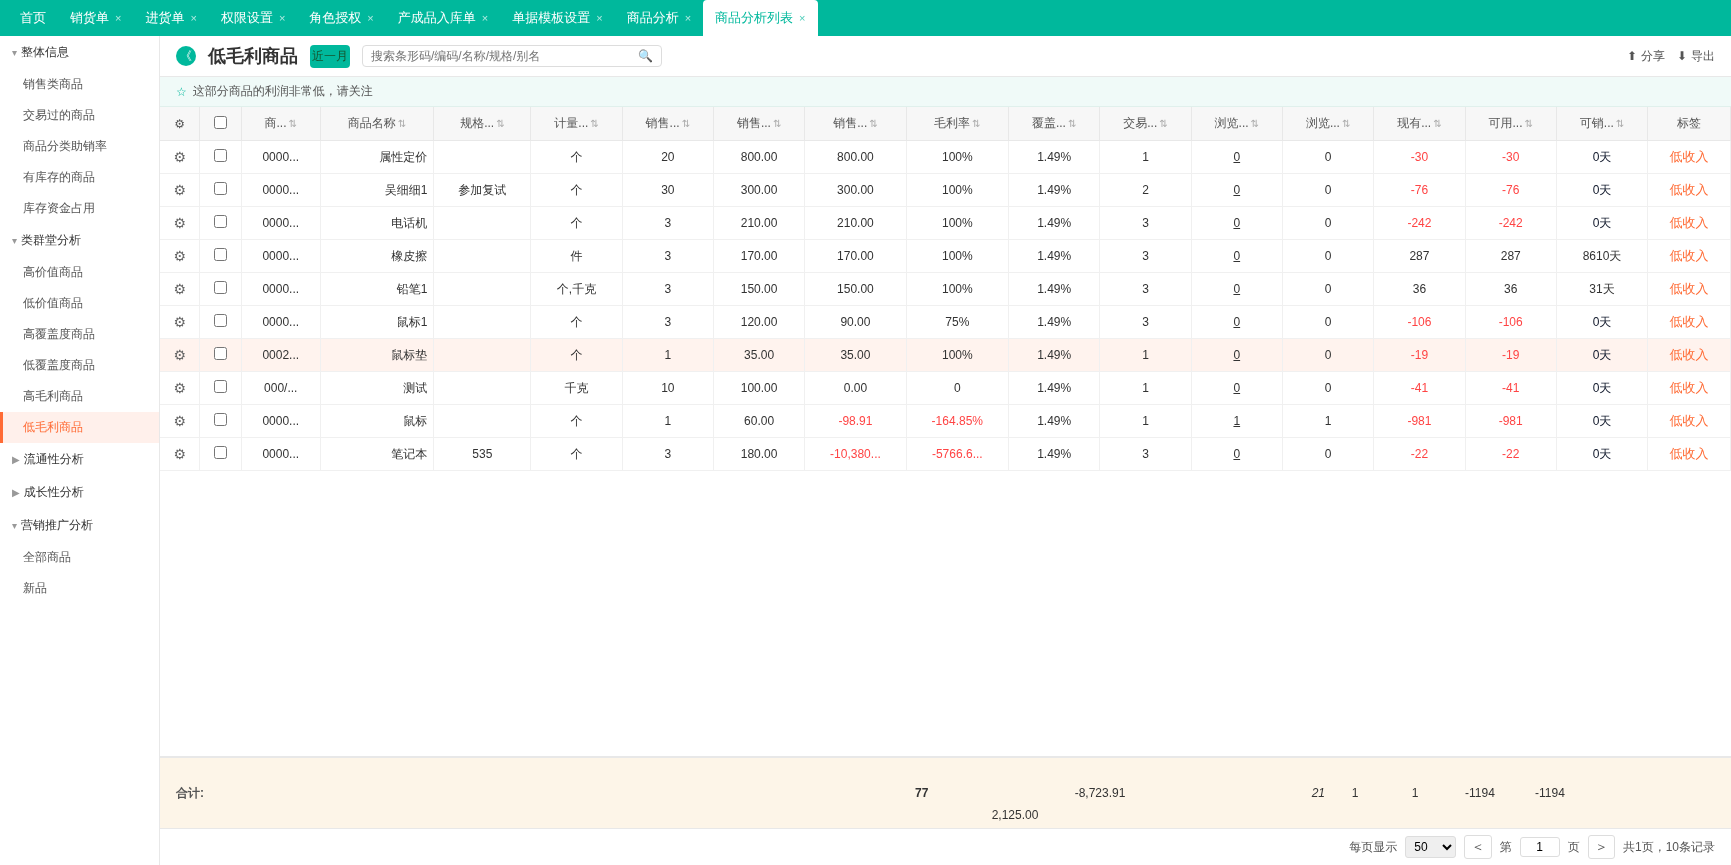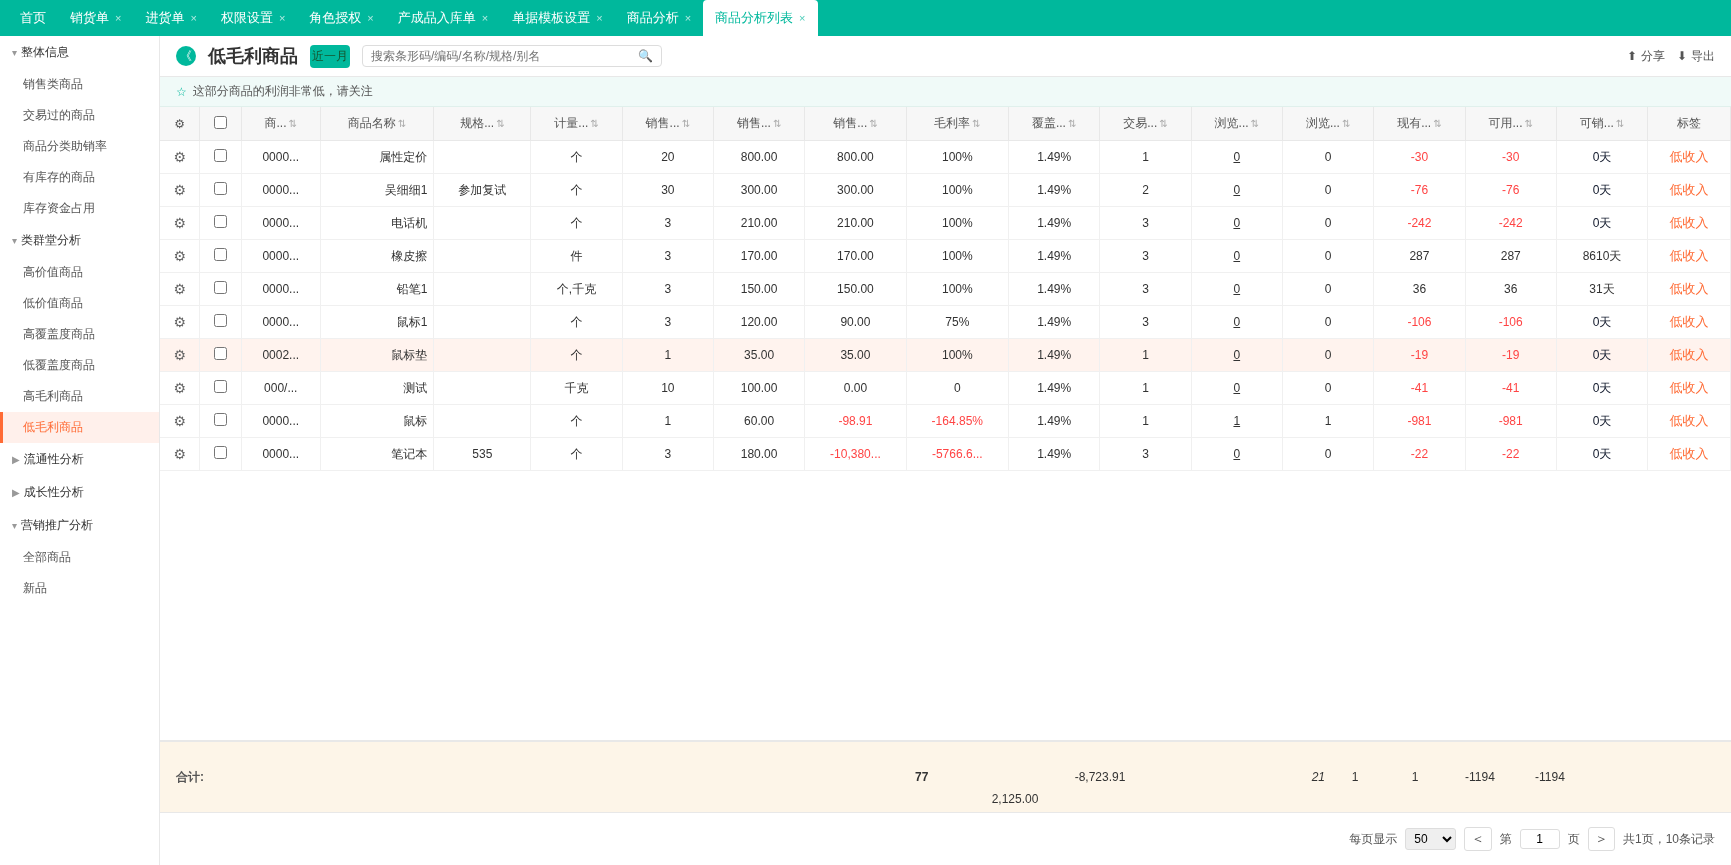--- a/index.html
+++ b/index.html
@@ -200,21 +200,21 @@
       gap: 0;
       min-height: 36px;
     }
     .footer-label { color: #555; font-weight: bold; margin-right: 8px; }
 
     
     .pagination {
       display: flex;
       align-items: center;
       justify-content: flex-end;
-      padding: 14px 16px;
+      padding: 6px 16px;
       background: #fff;
       border-top: 1px solid #e8e8e8;
       gap: 8px;
       font-size: 12px;
       color: #555;
     }
     .page-size-select {
       border: 1px solid #ddd;
       border-radius: 3px;
       padding: 2px 4px;

